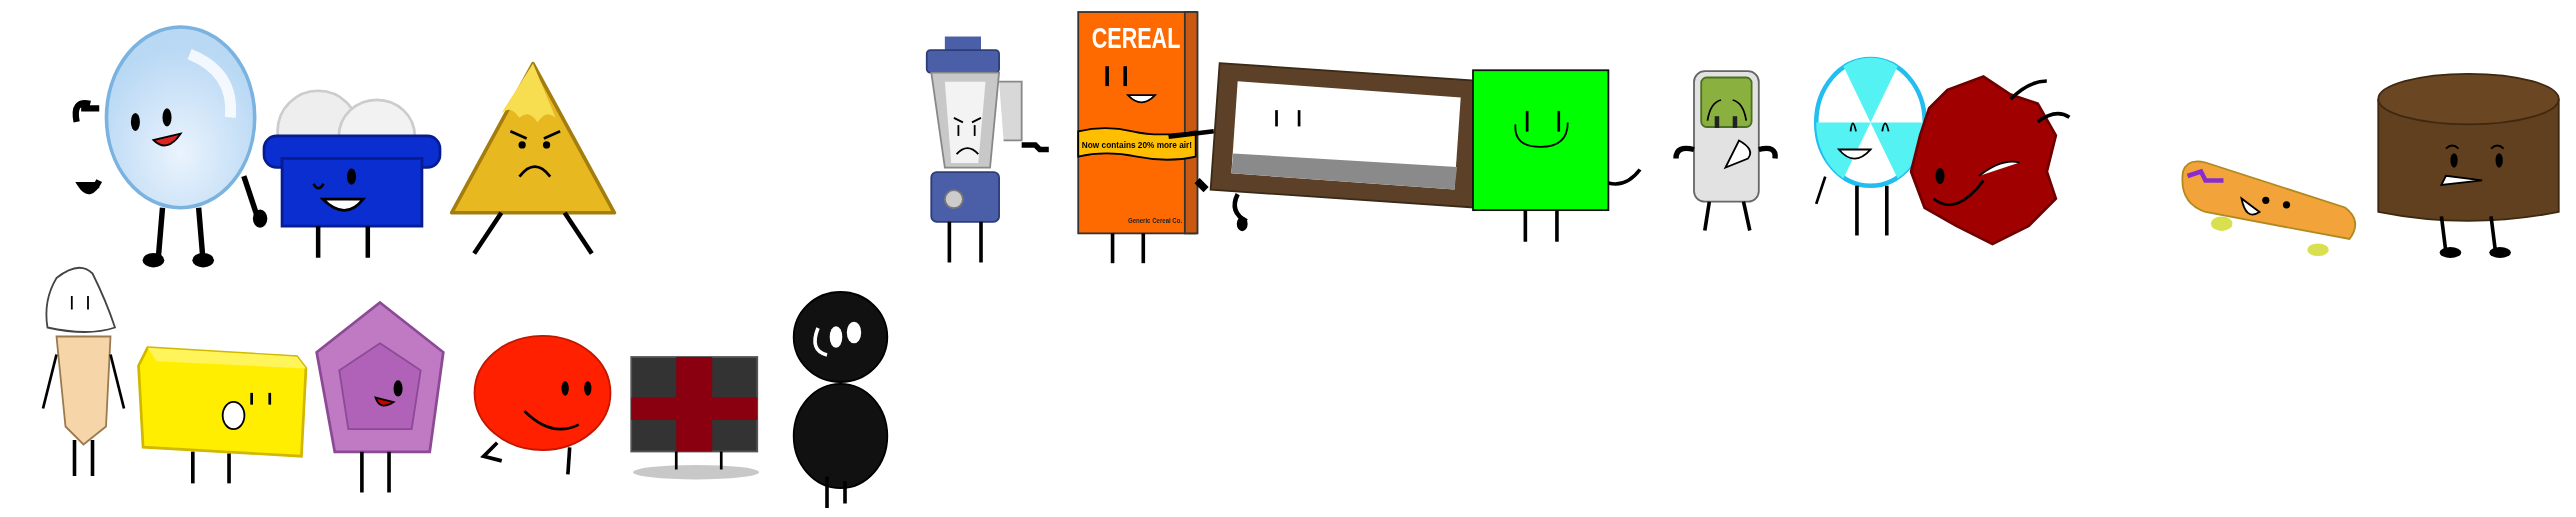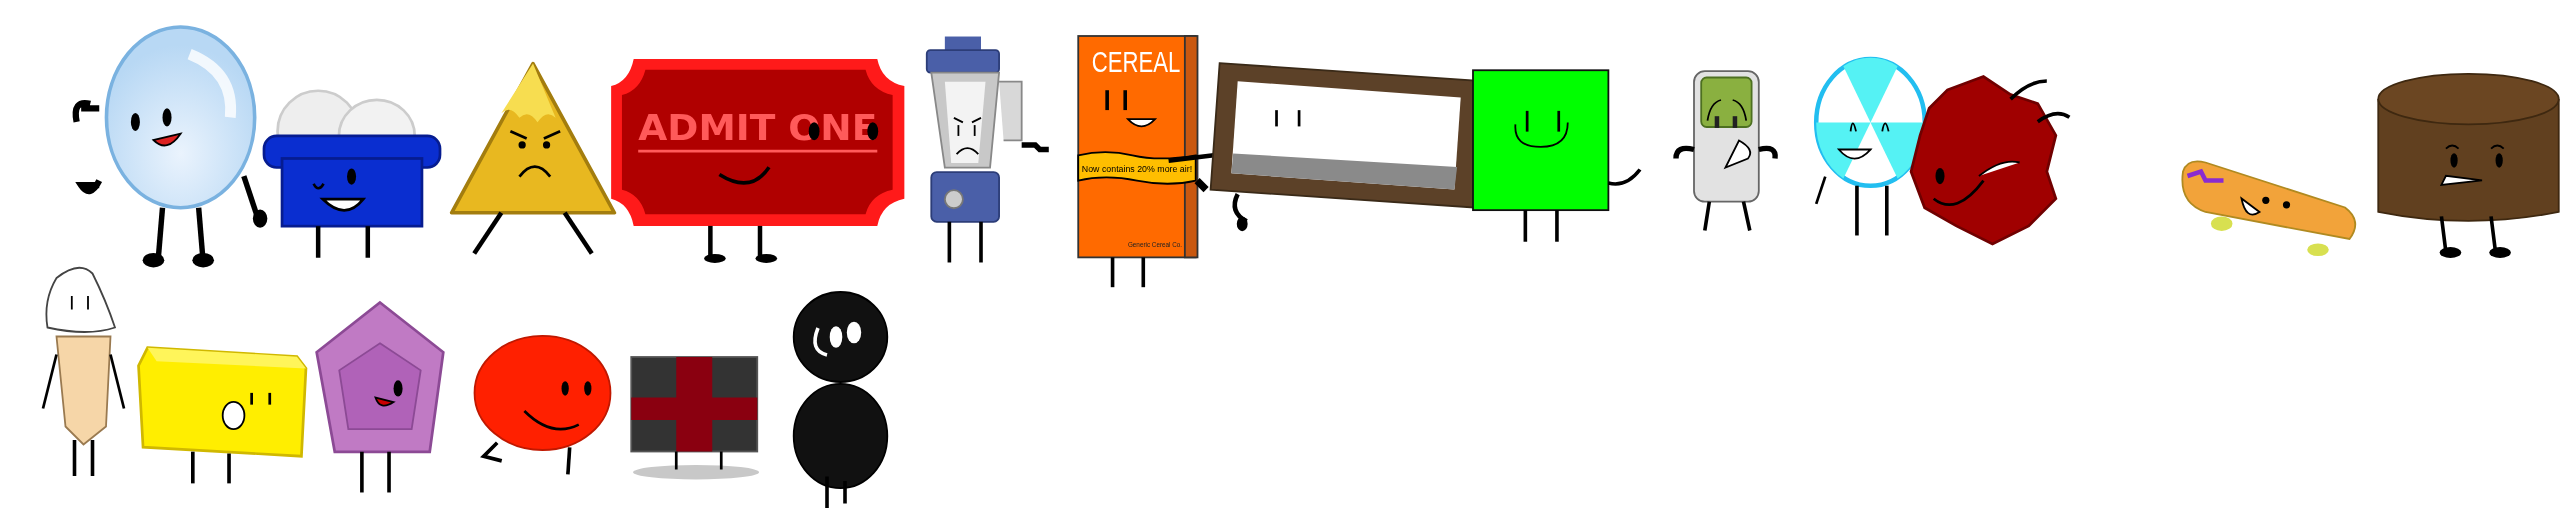--- a/index.html
+++ b/index.html
@@ -60,35 +60,20 @@
       <line x1="70" y1="80" x2="88" y2="88" stroke="#000" stroke-width="3"></line>
       <line x1="125" y1="80" x2="107" y2="88" stroke="#000" stroke-width="3"></line>
       <circle cx="83" cy="95" r="4" fill="#000"></circle>
         <circle cx="110" cy="95" r="4" fill="#000"></circle>
       <path d="M80 130 Q97 108 114 130" stroke="#000" stroke-width="3" fill="none"></path>
       <line x1="60" y1="170" x2="30" y2="215" stroke="#000" stroke-width="5"></line>
       <line x1="130" y1="170" x2="160" y2="215" stroke="#000" stroke-width="5"></line>
     </svg>
   </div>
 
-  <div class="char" style="left:611px;top:59px;">
-    <svg width="298" height="203" viewBox="0 0 330 225">
-      <path d="M25 0 H295 Q300 25 325 30 V155 Q300 160 295 185 H25 Q20 160 0 155 V30 Q20 25 25 0 Z" fill="#ff1a1a"></path>
-      <path d="M38 12 H282 Q288 35 312 40 V145 Q288 150 282 172 H38 Q32 150 12 145 V40 Q32 35 38 12 Z" fill="#b00000"></path>
-      <text class="lbl-admit" x="30" y="90" font-size="40" fill="#ff5a5a" textLength="265" lengthAdjust="spacingAndGlyphs">ADMIT ONE</text>
-      <line x1="30" y1="102" x2="295" y2="102" stroke="#ff5a5a" stroke-width="3"></line>
-      <ellipse cx="225" cy="80" rx="6" ry="10" fill="#000"></ellipse>
-      <ellipse cx="290" cy="80" rx="6" ry="10" fill="#000"></ellipse>
-      <path d="M120 128 Q155 150 175 120" stroke="#000" stroke-width="4" fill="none"></path>
-      <line x1="110" y1="185" x2="110" y2="220" stroke="#000" stroke-width="5"></line>
-      <line x1="165" y1="185" x2="165" y2="220" stroke="#000" stroke-width="5"></line>
-      <ellipse cx="115" cy="221" rx="12" ry="5" fill="#000"></ellipse>
-      <ellipse cx="172" cy="221" rx="12" ry="5" fill="#000"></ellipse>
-    </svg>
-  </div>
 
   <div class="char" style="left:913px;top:32px;">
     <svg width="136" height="235" viewBox="0 0 150 260">
       <rect x="35" y="5" width="40" height="20" fill="#4a5fa8"></rect>
       <rect x="15" y="20" width="80" height="25" rx="4" fill="#4a5fa8" stroke="#2c3d78" stroke-width="2"></rect>
       <path d="M20 45 H95 L85 150 H35 Z" fill="#c8c8c8" stroke="#888" stroke-width="2"></path>
       <path d="M35 55 H80 L72 145 H42 Z" fill="#f3f3f3"></path>
       <path d="M95 55 H120 V120 H100" fill="#d8d8d8" stroke="#888" stroke-width="2"></path>
       <line x1="45" y1="95" x2="55" y2="100" stroke="#000" stroke-width="2"></line>
       <line x1="75" y1="95" x2="65" y2="100" stroke="#000" stroke-width="2"></line>
@@ -96,21 +81,21 @@
       <line x1="68" y1="103" x2="68" y2="115" stroke="#000" stroke-width="2"></line>
       <path d="M48 135 Q60 122 72 135" stroke="#000" stroke-width="2" fill="none"></path>
       <rect x="20" y="155" width="75" height="55" rx="6" fill="#4a5fa8" stroke="#2c3d78" stroke-width="2"></rect>
       <circle cx="45" cy="185" r="10" fill="#ccc" stroke="#777" stroke-width="2"></circle>
       <line x1="40" y1="210" x2="40" y2="255" stroke="#000" stroke-width="4"></line>
       <line x1="75" y1="210" x2="75" y2="255" stroke="#000" stroke-width="4"></line>
       <path d="M120 125 L135 125 L140 130 H150" stroke="#000" stroke-width="6" fill="none"></path>
     </svg>
   </div>
 
-  <div class="char" style="left:1078px;top:36px;">
+  <div class="char" style="left:1078px;top:12px;font-weight:bold;">
     <svg width="136" height="253" viewBox="0 0 150 280">
       <rect x="0" y="0" width="130" height="245" fill="#ff6a00" stroke="#333" stroke-width="2"></rect>
       <rect x="118" y="0" width="14" height="245" fill="#c95810" stroke="#333" stroke-width="2"></rect>
       <text class="lbl-cereal" x="15" y="40" font-size="32" fill="#fff" textLength="98" lengthAdjust="spacingAndGlyphs">CEREAL</text>
       <line x1="32" y1="60" x2="32" y2="82" stroke="#000" stroke-width="4"></line>
       <line x1="52" y1="60" x2="52" y2="82" stroke="#000" stroke-width="4"></line>
       <path d="M55 92 Q70 108 85 92 Z" fill="#fff" stroke="#000" stroke-width="2"></path>
       <path d="M0 132 Q30 125 60 132 T130 132 V160 Q100 167 65 160 T0 160 Z" fill="#ffbe00" stroke="#000" stroke-width="2"></path>
       <text class="lbl-cereal" x="4" y="151" font-size="11" fill="#000" textLength="122" lengthAdjust="spacingAndGlyphs">Now contains 20% more air!</text>
       <text class="lbl-cereal" x="55" y="234" font-size="7" fill="#222" textLength="60" lengthAdjust="spacingAndGlyphs">Generic Cereal Co.</text>

